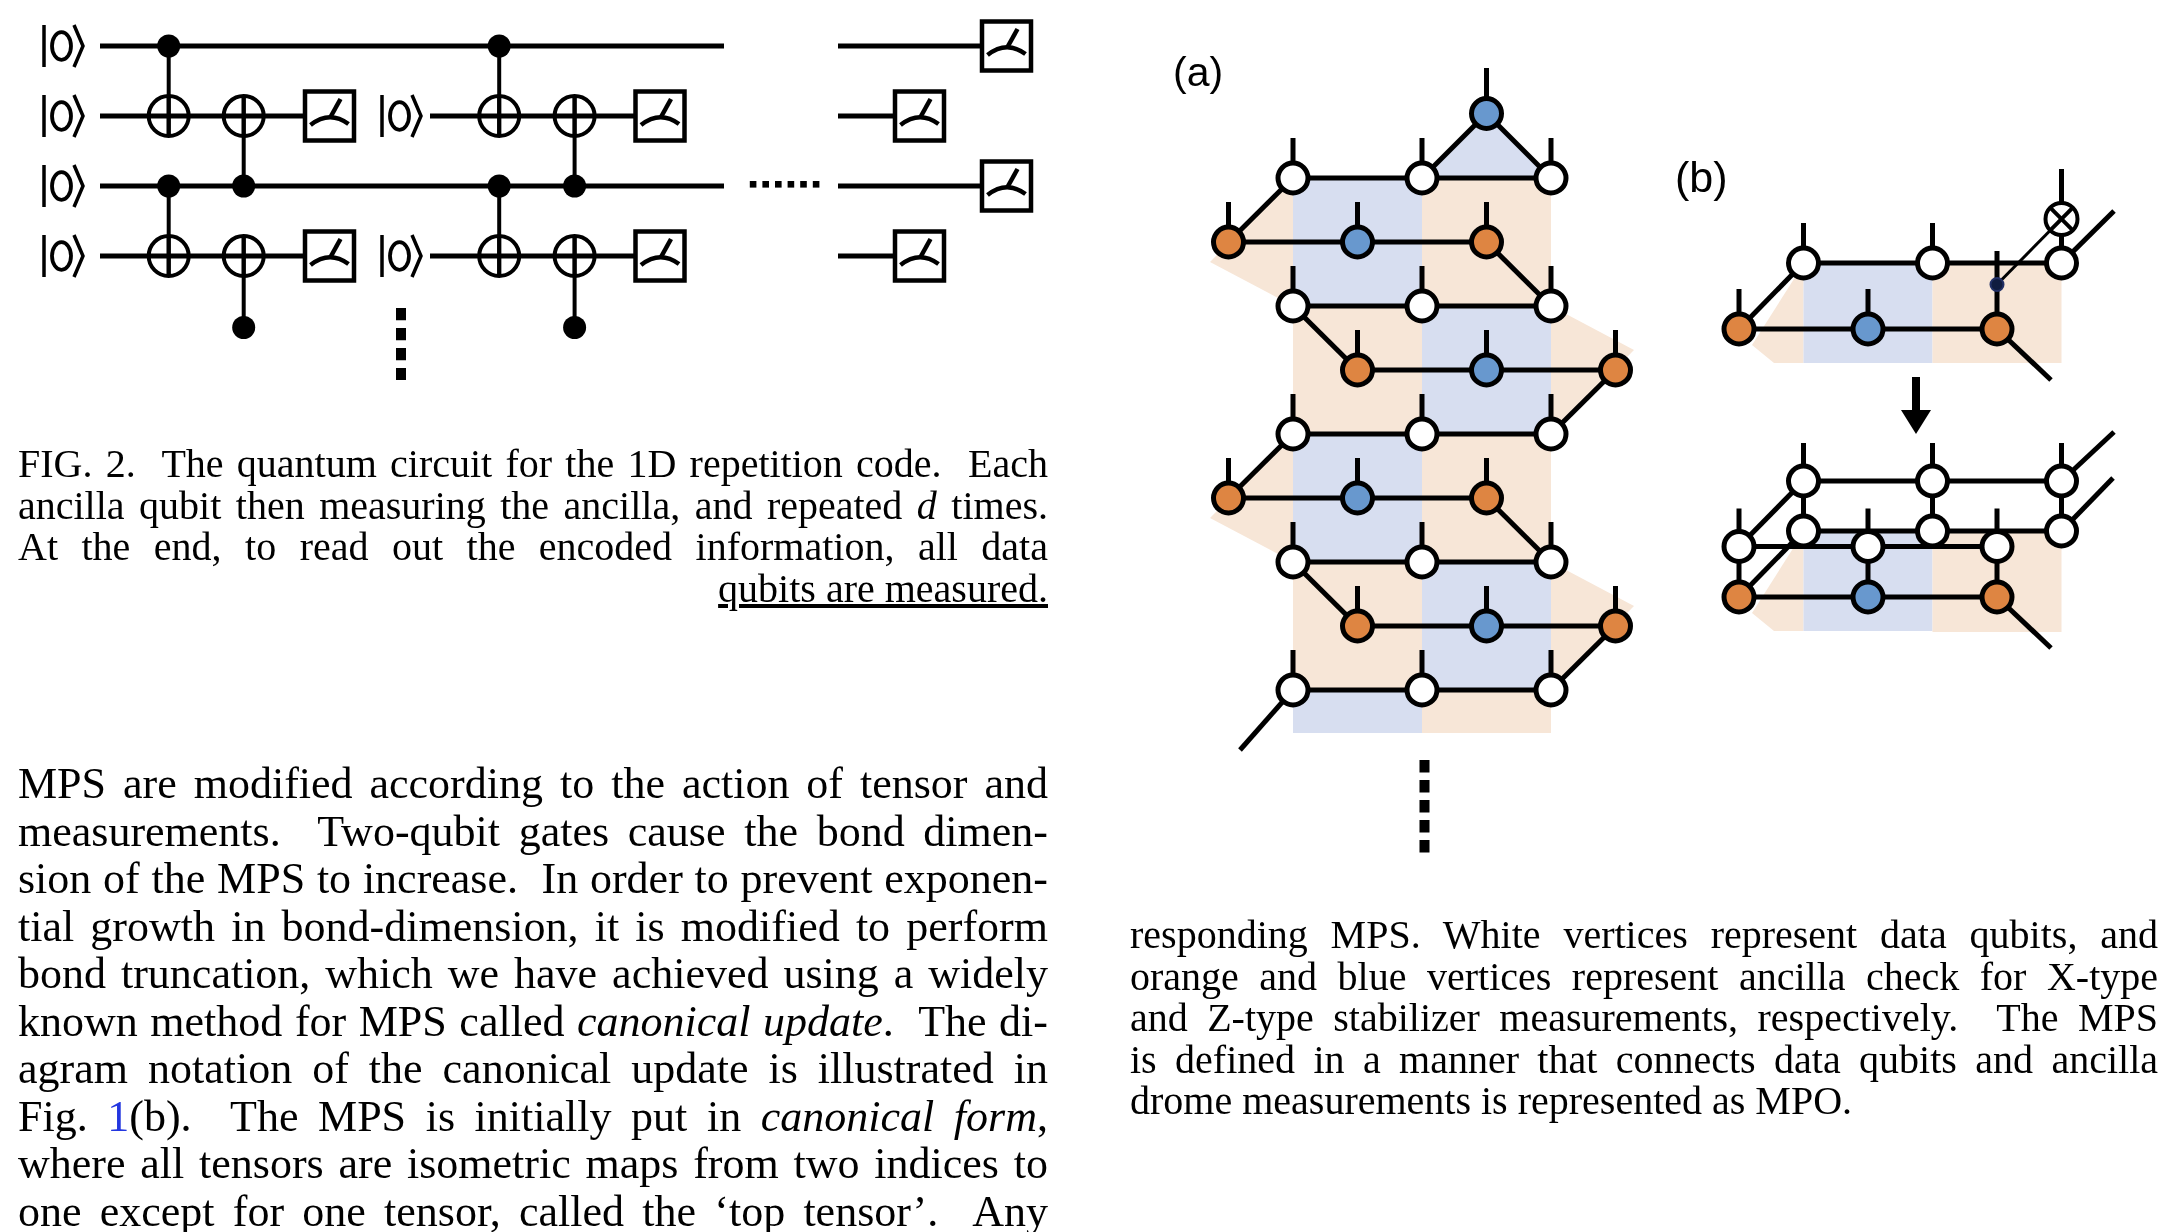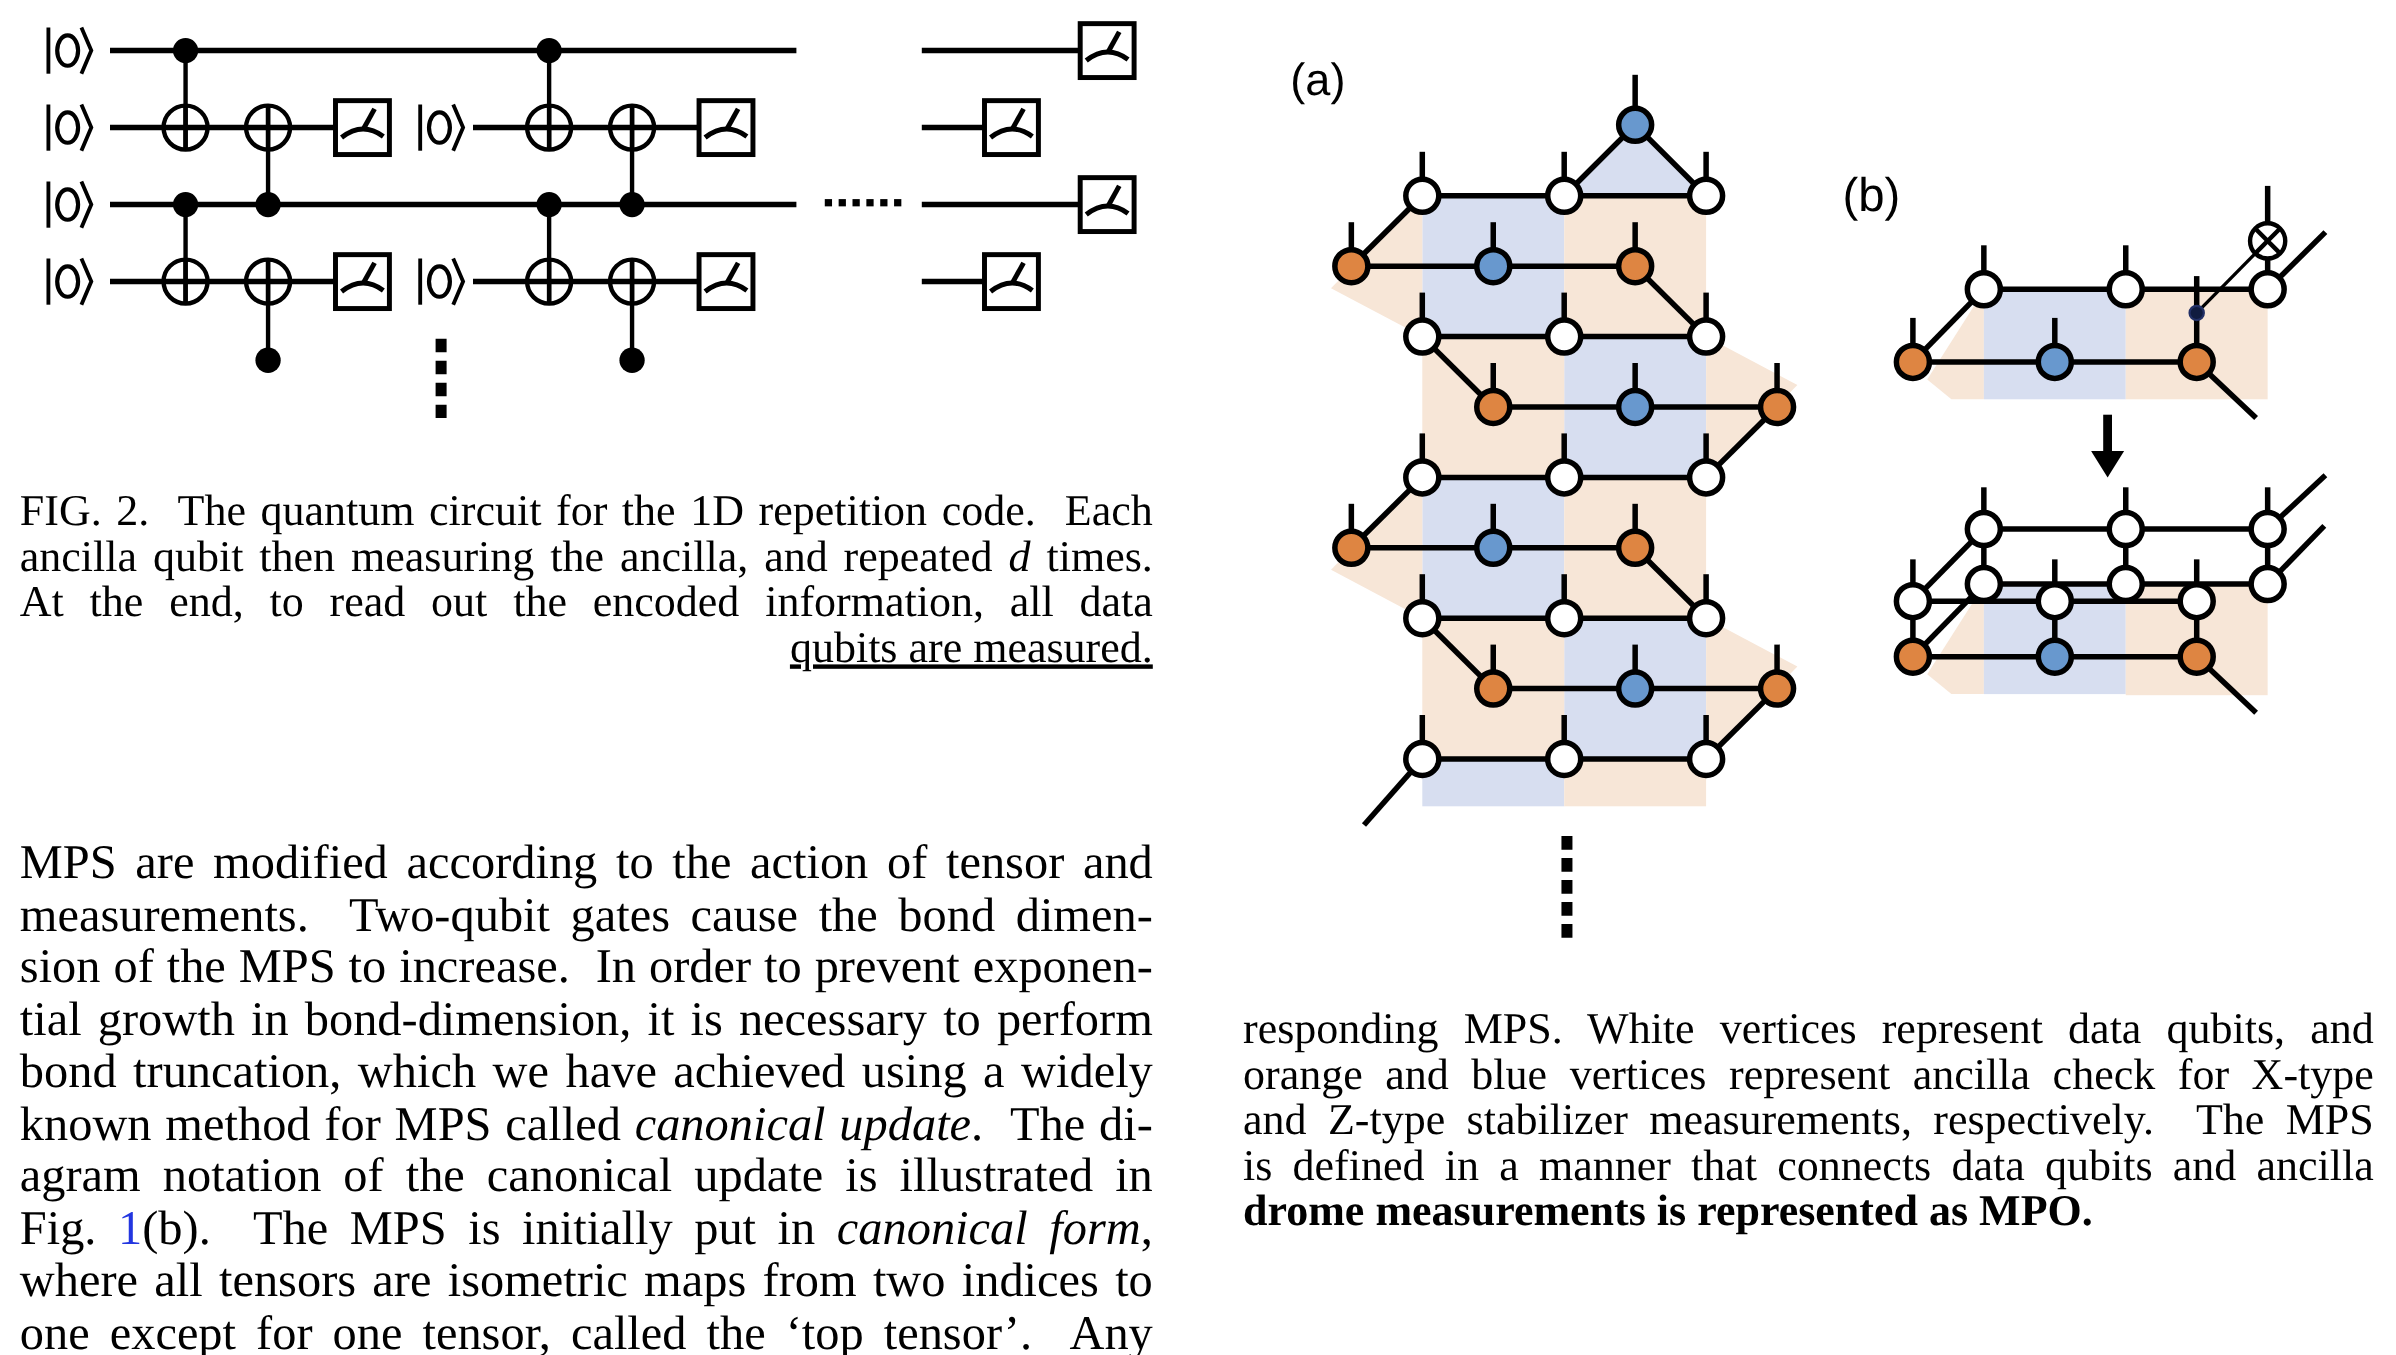--- a/index.html
+++ b/index.html
@@ -260,26 +260,26 @@
 <div style="position:absolute;left:18px;top:443px;width:1030px;font-size:40px;line-height:41.5px;">
     <div style="text-align:justify;text-align-last:justify;">FIG. 2.&nbsp; The quantum circuit for the 1D repetition code.&nbsp; Each</div>
     <div style="text-align:justify;text-align-last:justify;">ancilla qubit then measuring the ancilla, and repeated <i>d</i> times.</div>
     <div style="text-align:justify;text-align-last:justify;">At the end, to read out the encoded information, all data</div>
     <div style="text-align:right;text-decoration:underline;">qubits are measured.</div>
   </div>
 <div style="position:absolute;left:18px;top:760px;width:1030px;font-size:44px;line-height:47.5px;">
     <div style="text-align:justify;text-align-last:justify;">MPS are modified according to the action of tensor and</div>
     <div style="text-align:justify;text-align-last:justify;">measurements.&nbsp; Two-qubit gates cause the bond dimen-</div>
     <div style="text-align:justify;text-align-last:justify;">sion of the MPS to increase.&nbsp; In order to prevent exponen-</div>
-    <div style="text-align:justify;text-align-last:justify;">tial growth in bond-dimension, it is necessary to perform</div>
+    <div style="text-align:justify;text-align-last:justify;">tial growth in bond-dimension, it is modified to perform</div>
     <div style="text-align:justify;text-align-last:justify;">bond truncation, which we have achieved using a widely</div>
     <div style="text-align:justify;text-align-last:justify;">known method for MPS called <i>canonical update</i>.&nbsp; The di-</div>
     <div style="text-align:justify;text-align-last:justify;">agram notation of the canonical update is illustrated in</div>
     <div style="text-align:justify;text-align-last:justify;">Fig. <span style="color:#2336e0">1</span>(b).&nbsp; The MPS is initially put in <i>canonical form</i>,</div>
     <div style="text-align:justify;text-align-last:justify;">where all tensors are isometric maps from two indices to</div>
     <div style="text-align:justify;text-align-last:justify;">one except for one tensor, called the ‘top tensor’.&nbsp; Any</div>
   </div>
 <div style="position:absolute;left:1130px;top:914px;width:1028px;font-size:40px;line-height:41.6px;">
     <div style="text-align:justify;text-align-last:justify;">responding MPS. White vertices represent data qubits, and</div>
     <div style="text-align:justify;text-align-last:justify;">orange and blue vertices represent ancilla check for X-type</div>
     <div style="text-align:justify;text-align-last:justify;">and Z-type stabilizer measurements, respectively.&nbsp; The MPS</div>
     <div style="text-align:justify;text-align-last:justify;">is defined in a manner that connects data qubits and ancilla</div>
-    <div style="text-align:left;font-weight:bold;">drome measurements is represented as MPO.</div>
+    <div style="text-align:left;">drome measurements is represented as MPO.</div>
   </div>
 </body></html>

